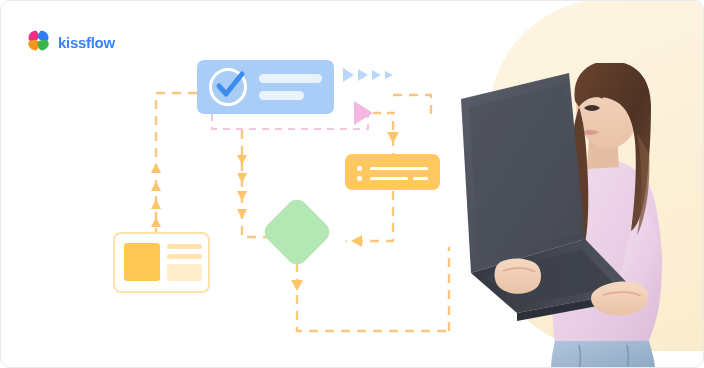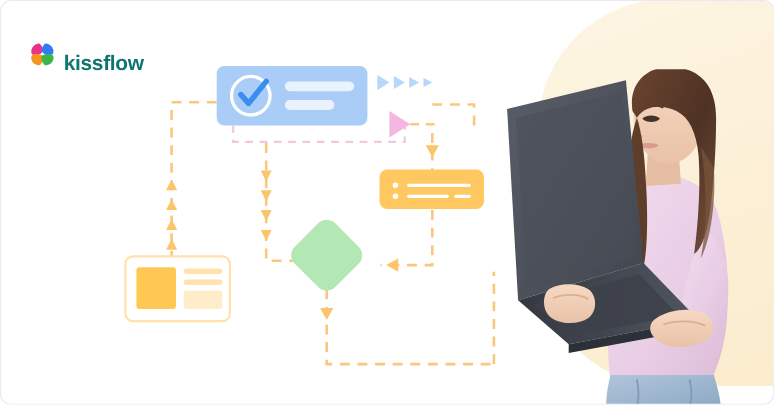--- a/index.html
+++ b/index.html
@@ -28,21 +28,21 @@
   }
 
   
   #logo{position:absolute;left:27px;top:30px;display:flex;align-items:center;gap:8px;}
   #logo-mark{position:relative;width:22px;height:22px;}
   #logo-mark i{position:absolute;width:11px;height:10px;display:block;}
   #logo-mark i.p1{left:0;top:0;background:#e8318a;border-radius:70% 30% 55% 45%/70% 60% 40% 30%;transform:rotate(-12deg);}
   #logo-mark i.p2{left:10px;top:0;background:#2f7af5;border-radius:30% 70% 45% 55%/60% 70% 30% 40%;transform:rotate(12deg);}
   #logo-mark i.p3{left:0px;top:9px;background:#f5951e;border-radius:55% 45% 30% 70%/40% 30% 60% 70%;transform:rotate(12deg);}
   #logo-mark i.p4{left:10px;top:9px;background:#39b54a;border-radius:45% 55% 70% 30%/30% 40% 70% 60%;transform:rotate(-12deg);}
-  #logo-text{font-size:19px;font-weight:700;color:#0f766e;letter-spacing:-.3px;margin-top:17px;}
+  #logo-text{font-size:15px;font-weight:700;color:#3b82f6;letter-spacing:-.3px;}
 
   
   #flow-svg{position:absolute;left:0;top:0;width:704px;height:368px;}
 
   
   .card{position:absolute;}
 
   #card-blue{
     left:196px;top:59px;width:137px;height:54px;
     background:#a9cdf7;border-radius:7px;

